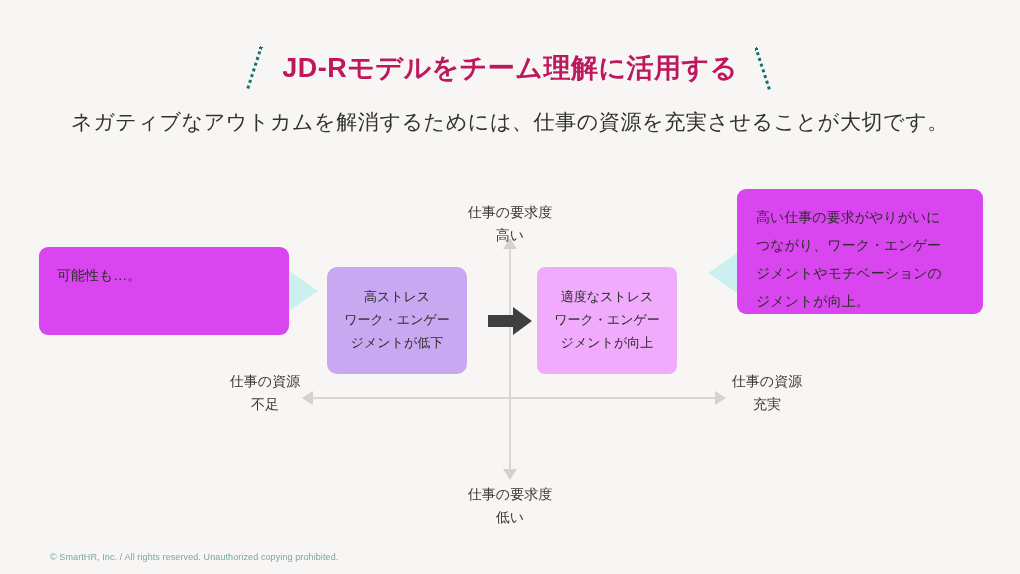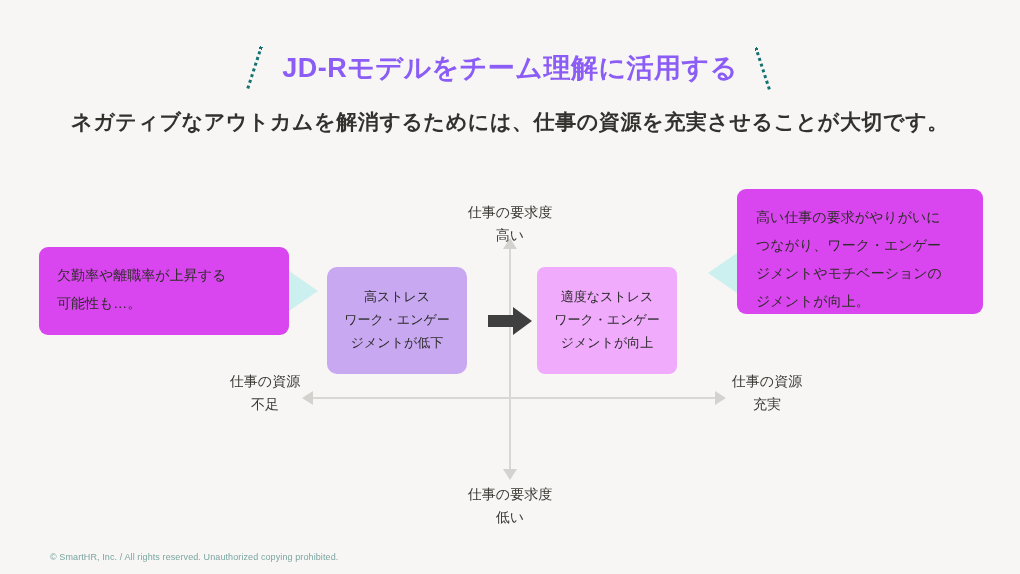--- a/index.html
+++ b/index.html
@@ -29,21 +29,21 @@
     top: 44px;
     height: 48px;
     display: flex;
     align-items: center;
     justify-content: center;
     gap: 14px;
   }
   .title-text {
     font-size: 27px;
     font-weight: bold;
-    color: #8b5cf6;
+    color: #be185d;
     letter-spacing: 0.5px;
     line-height: 1;
     white-space: nowrap;
   }
   .deco {
     width: 24px;
     height: 46px;
     position: relative;
     flex: none;
   }
@@ -60,21 +60,21 @@
   .deco.right .dotline { transform: translate(-50%,-50%) rotate(-18deg); }
 
   
   .subtitle {
     position: absolute;
     left: 0;
     right: 0;
     top: 108px;
     text-align: center;
     font-size: 21px;
-    font-weight: bold;
+    font-weight: normal;
     color: #33312e;
     letter-spacing: 0.6px;
     white-space: nowrap;
   }
 
   
   .axis-h {
     position: absolute;
     left: 310px;
     top: 397px;
@@ -273,21 +273,20 @@
     <span>ジメントが向上</span>
   </div>
 
   <div class="center-arrow">
     <svg width="44" height="30" viewBox="0 0 44 30" xmlns="http://www.w3.org/2000/svg">
       <path d="M0 9 L25 9 L25 1 L44 15 L25 29 L25 21 L0 21 Z" fill="#3f3f3f"></path>
     </svg>
   </div>
 
   <div class="callout callout-left">
-    <span class="line">欠勤率や離職率が上昇する</span>
     <span class="line">可能性も…。</span>
     <span class="tail"></span>
   </div>
 
   <div class="callout callout-right">
     <span class="line">高い仕事の要求がやりがいに</span>
     <span class="line">つながり、ワーク・エンゲー</span>
     <span class="line">ジメントやモチベーションの</span>
     <span class="line">ジメントが向上。</span>
     <span class="tail"></span>

